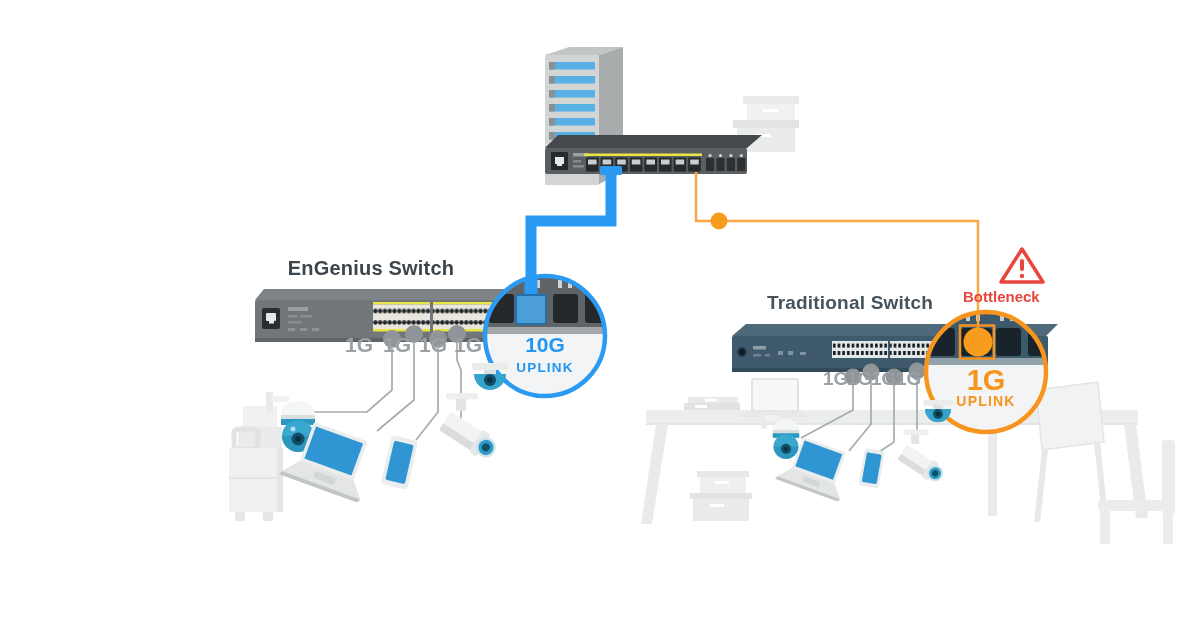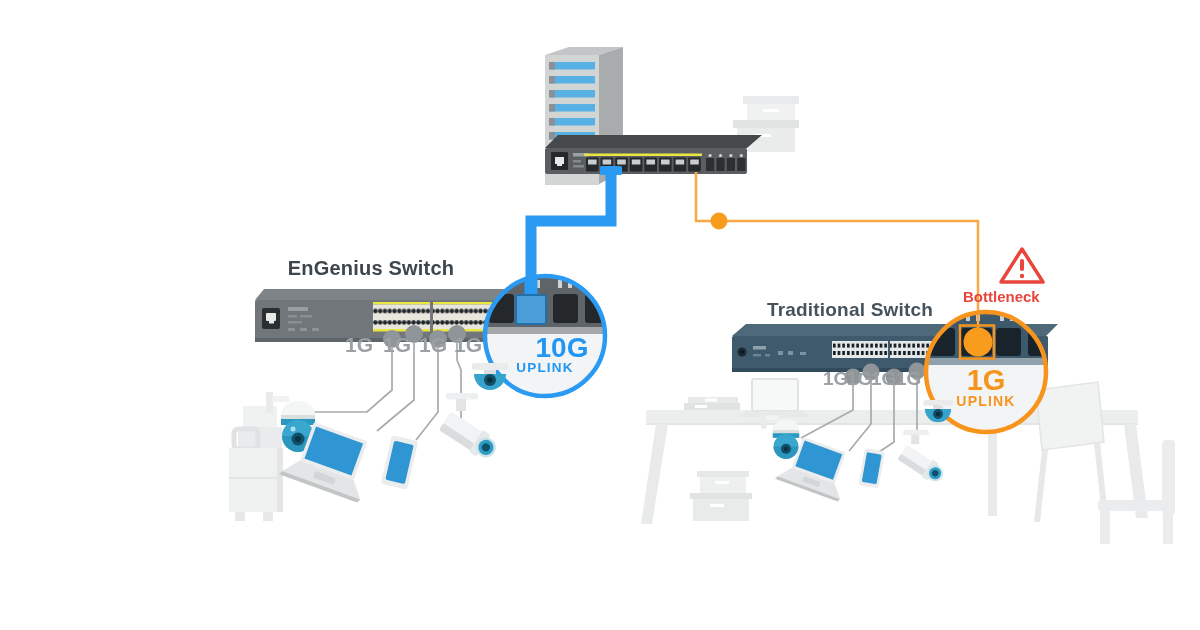--- a/index.html
+++ b/index.html
@@ -5,21 +5,21 @@
   html,body{margin:0;padding:0;background:#fff;}
   .canvas{position:relative;width:1200px;height:544px;background:#ffffff;overflow:hidden;
           font-family:"Liberation Sans",sans-serif;}
   .canvas svg{position:absolute;left:0;top:0;}
   .overlay{position:absolute;white-space:nowrap;}
   .section-title{font-weight:700;font-size:20px;color:#3d464d;text-align:center;letter-spacing:.2px;}
   .section-title.right{font-size:19px;color:#46535c;}
   .port-label{font-weight:700;font-size:21px;color:var(--label-gray,#9aa0a3);line-height:1;}
   .port-label.small{font-size:19px;}
   .badge{text-align:center;font-weight:800;line-height:1;}
-  .badge.speed-blue{font-size:28px;color:var(--accent-blue,#2196f3);padding-left:17px;}
+  .badge.speed-blue{font-size:21px;color:var(--accent-blue,#2196f3);}
   .badge.uplink-blue{font-size:13.5px;letter-spacing:1.2px;color:var(--accent-blue,#2196f3);}
   .badge.speed-orange{font-size:29px;color:var(--accent-orange,#f7941d);}
   .badge.uplink-orange{font-size:14px;letter-spacing:1.2px;color:var(--accent-orange,#f7941d);}
   .bottleneck{font-weight:700;font-size:15px;color:var(--warning-red,#e8463c);text-align:left;}
 </style>
 </head>
 <body>
 
 <div class="canvas">
 
@@ -395,21 +395,21 @@
       <rect x="-4" y="10" width="40" height="8" rx="2" fill="#dadcdd"></rect>
       <rect x="33" y="-6" width="9" height="26" rx="2" fill="#e6e9ea"></rect>
       <circle cx="45" cy="7" r="10" fill="#cfe3eb"></circle>
       <circle cx="45" cy="7" r="7.5" fill="#2d9cc6"></circle>
       <circle cx="45" cy="7" r="4" fill="#0f4f68"></circle>
     </g>
   </g>
 </svg>
 
 <div class="overlay section-title" style="left:271px;top:257px;width:200px;">EnGenius Switch</div>
-<div class="overlay section-title right" style="left:750px;top:299px;width:200px;">Traditional Switch</div>
+<div class="overlay section-title right" style="left:750px;top:292px;width:200px;">Traditional Switch</div>
 
 <span class="overlay port-label" style="left:345px;top:334px;">1G</span>
 <span class="overlay port-label" style="left:383px;top:334px;">1G</span>
 <span class="overlay port-label" style="left:419px;top:334px;">1G</span>
 <span class="overlay port-label" style="left:454px;top:334px;">1G</span>
 
 <span class="overlay port-label small" style="left:823px;top:369px;">1G</span>
 <span class="overlay port-label small" style="left:847px;top:369px;">1G</span>
 <span class="overlay port-label small" style="left:871px;top:369px;">1G</span>
 <span class="overlay port-label small" style="left:896px;top:369px;">1G</span>

